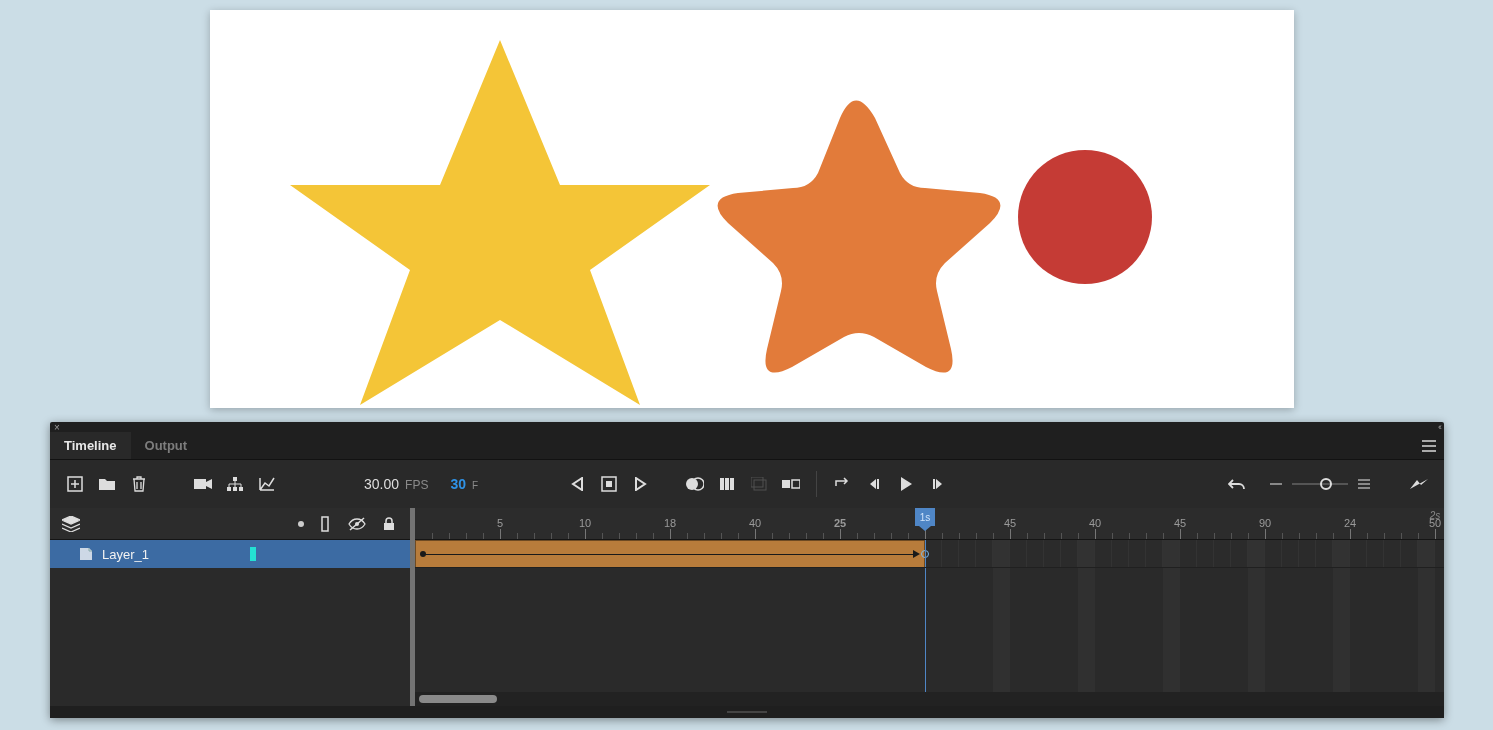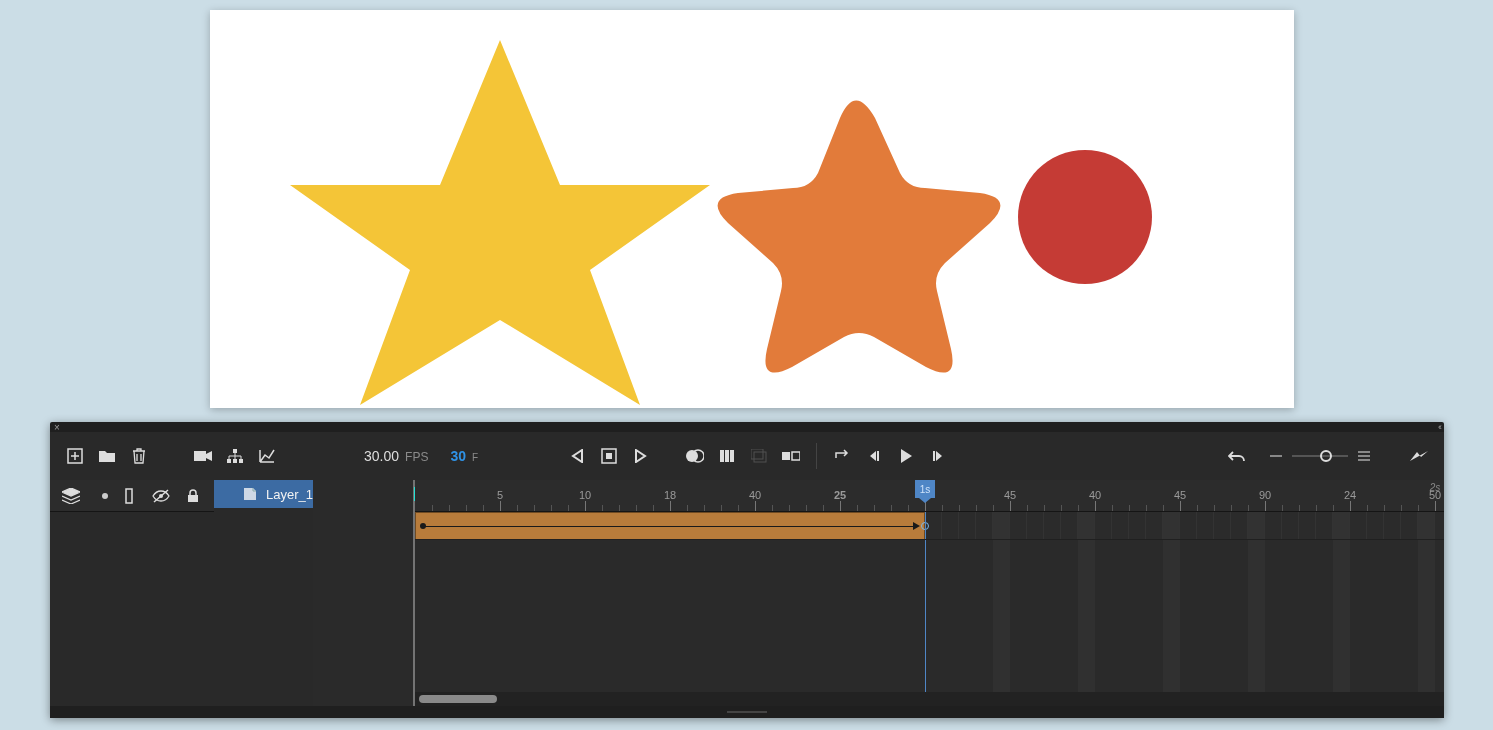--- a/index.html
+++ b/index.html
@@ -90,21 +90,21 @@
 .fps-val { color:#dedede; font-size:14px; }
 .fps-lbl { color:#8a8a8a; font-size:12px; }
 .frame-val { color:#2f92e6; font-size:14px; font-weight:600; }
 .frame-lbl { color:#8a8a8a; font-size:10px; }
 
 .zoom-group { display:flex; align-items:center; gap:10px; }
 .zoom-track { width:56px; height:2px; background:#555; position:relative; }
 .zoom-handle { position:absolute; left:28px; top:-5px; width:12px; height:12px; border:2px solid #ddd; border-radius:50%; background:transparent; }
 
 .body-row { flex:1; display:flex; background: #292929; }
-.layer-col { width:365px; display:flex; flex-direction:row; border-right:2px solid #737373; }
+.layer-col { width:365px; display:flex; flex-direction:column; border-right:5px solid #737373; }
 
 .layer-head { height:32px; display:flex; align-items:center; padding: 0 10px; gap:10px; background:#2c2c2c; border-bottom:1px solid #151515; }
 .layer-head .icon { width:22px; height:22px; display:flex; align-items:center; justify-content:center; color:#ddd; }
 .layer-head .dot { width:6px; height:6px; background:#ccc; border-radius:50%; }
 
 .layer-row {
   height: 28px;
   display:flex;
   align-items:center;
   background:#3c6ba3;
@@ -261,20 +261,29 @@
     <circle cx="875" cy="207" r="67" fill="#c53b35"></circle>
   </svg>
 </div>
 
 <div class="panel">
   <div class="panel-topbar">
     <span class="close-x">×</span>
     <span class="collapse">‹‹</span>
   </div>
 
+  <div class="panel-tabs">
+    <div class="panel-tab active">Timeline</div>
+    <div class="panel-tab">Output</div>
+    <div class="panel-menu">
+      <svg width="14" height="12" viewBox="0 0 14 12">
+          <path d="M0 1h14M0 6h14M0 11h14" stroke="#aaa" stroke-width="2"></path>
+        </svg>
+    </div>
+  </div>
 
   <div class="toolbar">
     <button class="tool-btn">
       <svg width="16" height="16" viewBox="0 0 16 16">
           <rect x="1" y="1" width="14" height="14" fill="none" stroke="#ddd" stroke-width="1.5"></rect>
           <path d="M8 4v8M4 8h8" stroke="#ddd" stroke-width="1.5"></path>
         </svg>
     </button>
     <button class="tool-btn">
       <svg width="18" height="14" viewBox="0 0 18 14">

